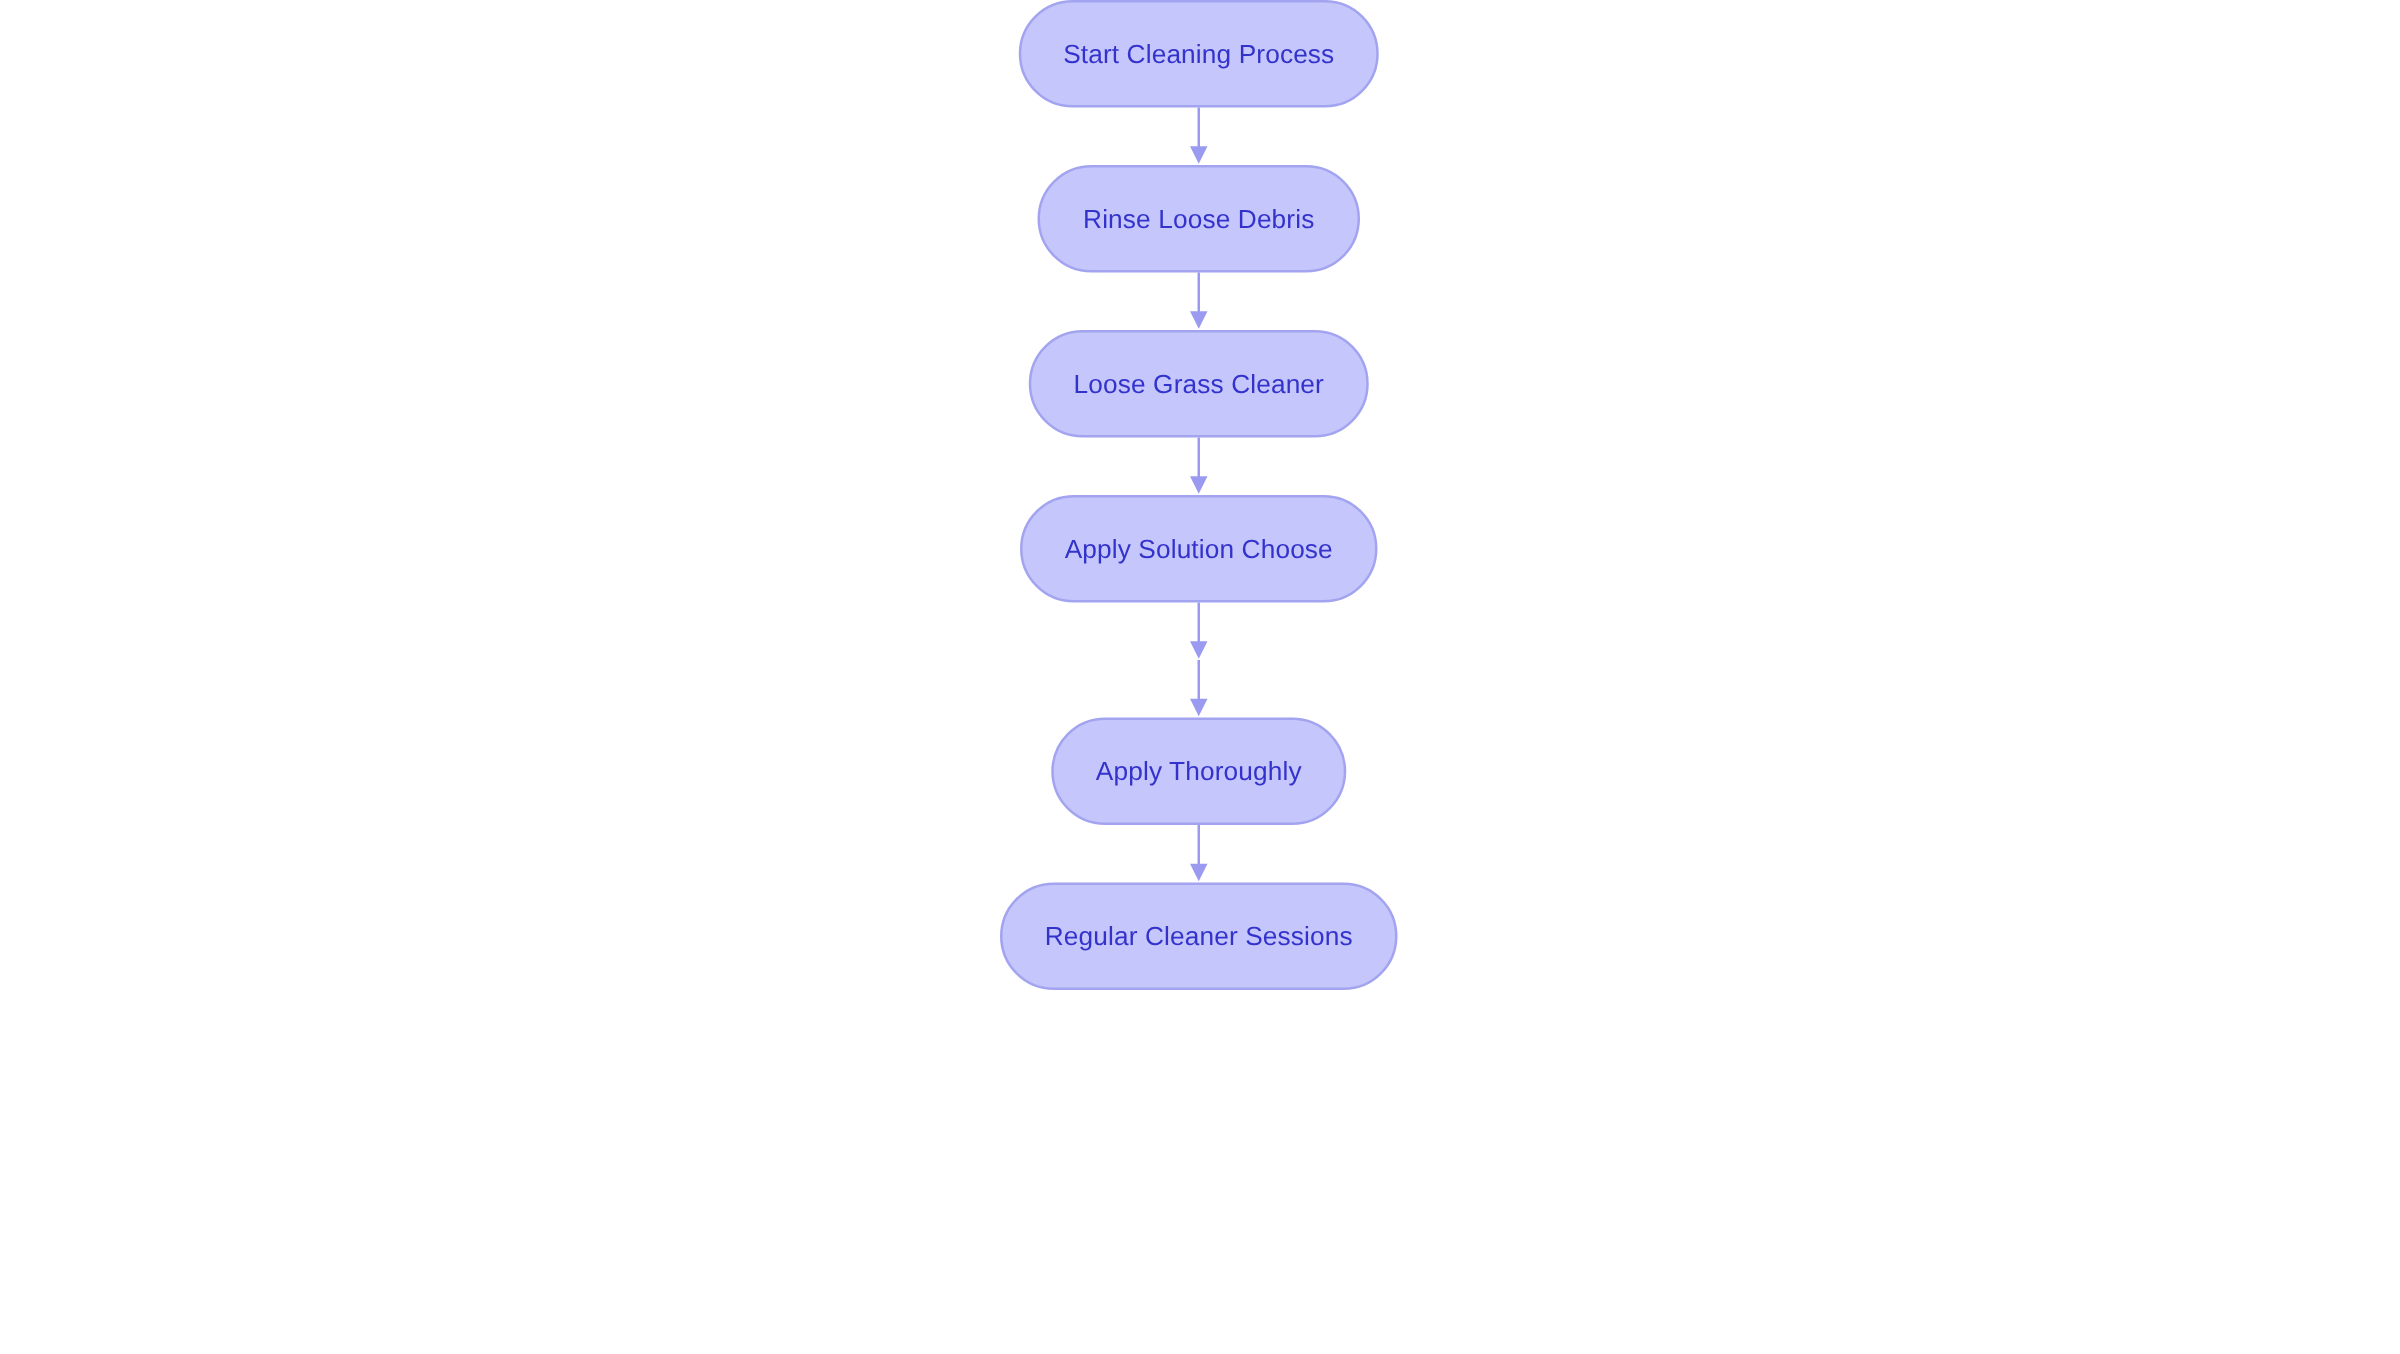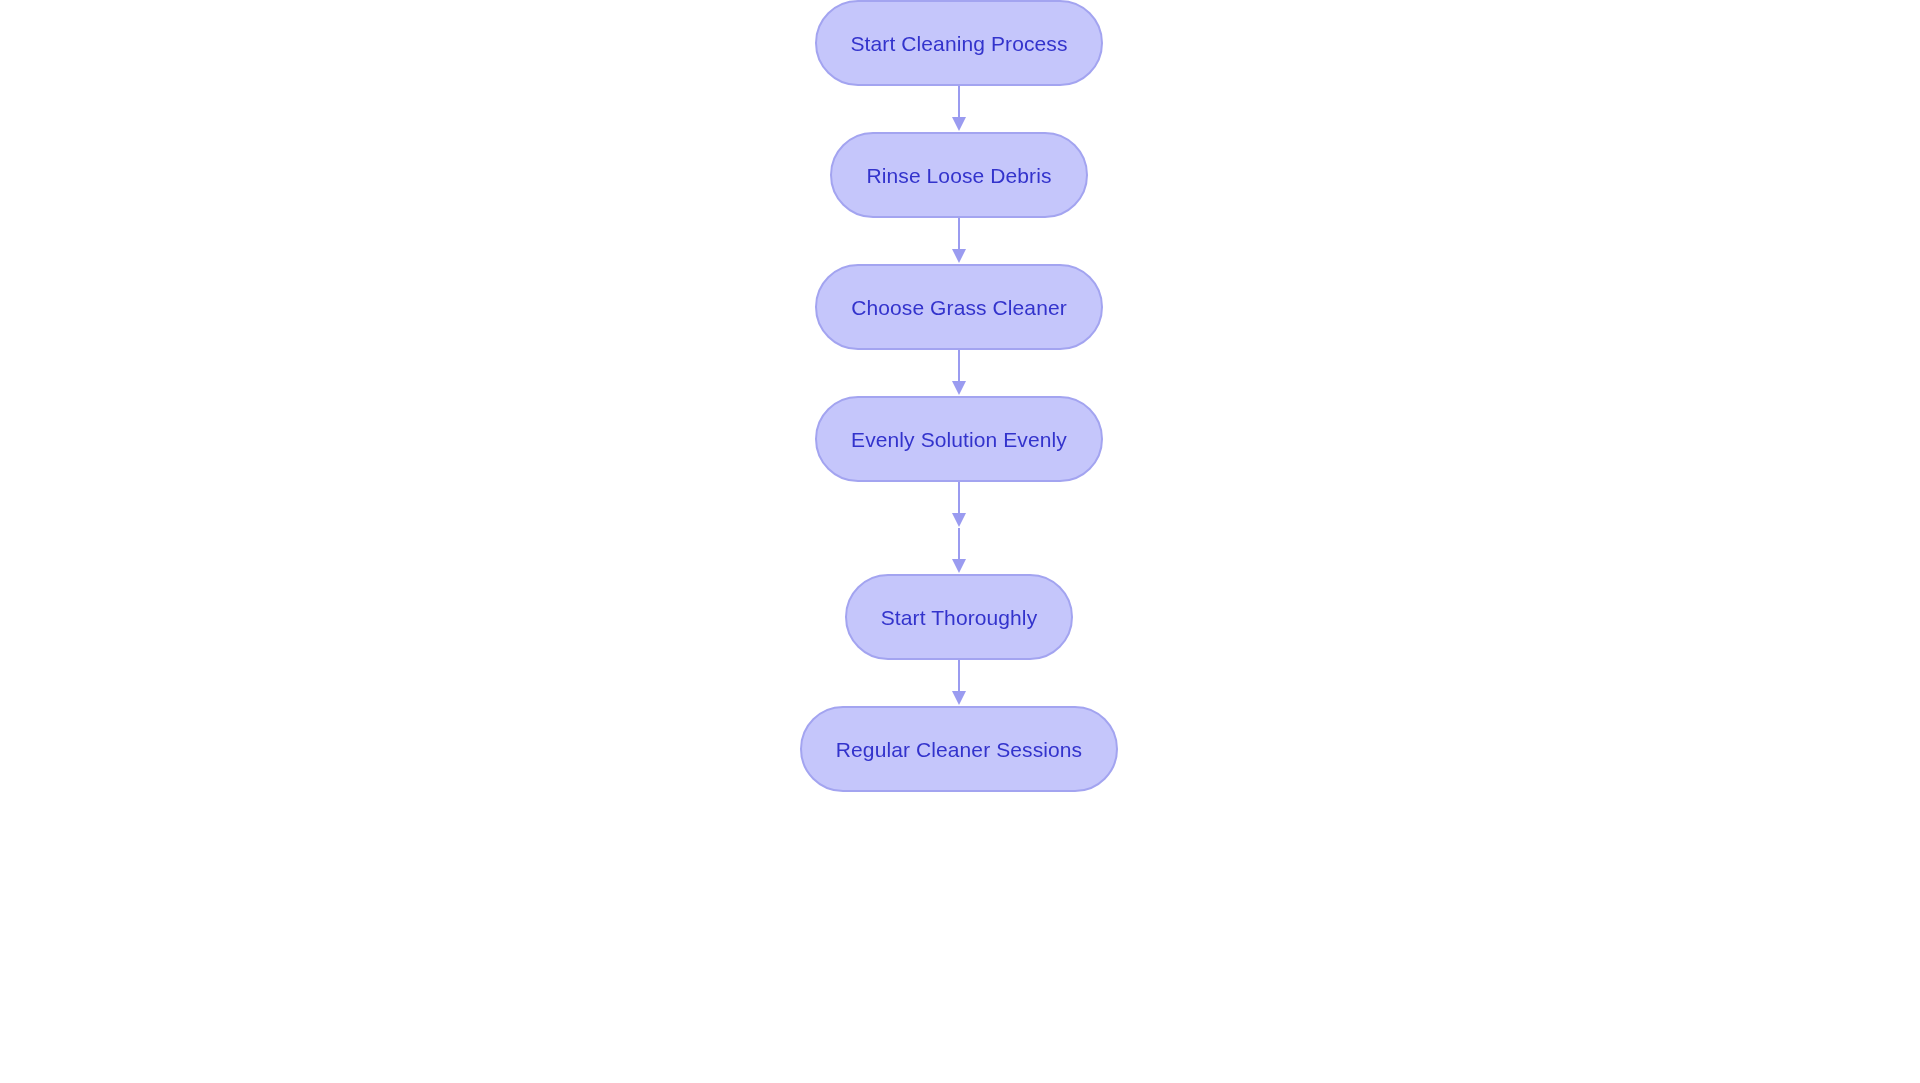--- a/index.html
+++ b/index.html
@@ -97,51 +97,51 @@
     </div>
 
     <div class="flow-connector">
       <svg viewBox="0 0 16 46" xmlns="http://www.w3.org/2000/svg">
         <line x1="8" y1="0" x2="8" y2="32" stroke="#9a9bf0" stroke-width="2"></line>
         <polygon points="1,31 15,31 8,45" fill="#9a9bf0"></polygon>
       </svg>
     </div>
 
     <div class="flow-node">
-      <span class="flow-node-label">Choose Grass Cleaner</span>
+      <span class="flow-node-label">Loose Grass Cleaner</span>
     </div>
 
     <div class="flow-connector">
       <svg viewBox="0 0 16 46" xmlns="http://www.w3.org/2000/svg">
         <line x1="8" y1="0" x2="8" y2="32" stroke="#9a9bf0" stroke-width="2"></line>
         <polygon points="1,31 15,31 8,45" fill="#9a9bf0"></polygon>
       </svg>
     </div>
 
     <div class="flow-node">
-      <span class="flow-node-label">Evenly Solution Evenly</span>
+      <span class="flow-node-label">Apply Solution Choose</span>
     </div>
 
     <div class="flow-connector">
       <svg viewBox="0 0 16 46" xmlns="http://www.w3.org/2000/svg">
         <line x1="8" y1="0" x2="8" y2="32" stroke="#9a9bf0" stroke-width="2"></line>
         <polygon points="1,31 15,31 8,45" fill="#9a9bf0"></polygon>
       </svg>
     </div>
 
 
     <div class="flow-connector">
       <svg viewBox="0 0 16 46" xmlns="http://www.w3.org/2000/svg">
         <line x1="8" y1="0" x2="8" y2="32" stroke="#9a9bf0" stroke-width="2"></line>
         <polygon points="1,31 15,31 8,45" fill="#9a9bf0"></polygon>
       </svg>
     </div>
 
     <div class="flow-node">
-      <span class="flow-node-label">Start Thoroughly</span>
+      <span class="flow-node-label">Apply Thoroughly</span>
     </div>
 
     <div class="flow-connector">
       <svg viewBox="0 0 16 46" xmlns="http://www.w3.org/2000/svg">
         <line x1="8" y1="0" x2="8" y2="32" stroke="#9a9bf0" stroke-width="2"></line>
         <polygon points="1,31 15,31 8,45" fill="#9a9bf0"></polygon>
       </svg>
     </div>
 
     <div class="flow-node">

